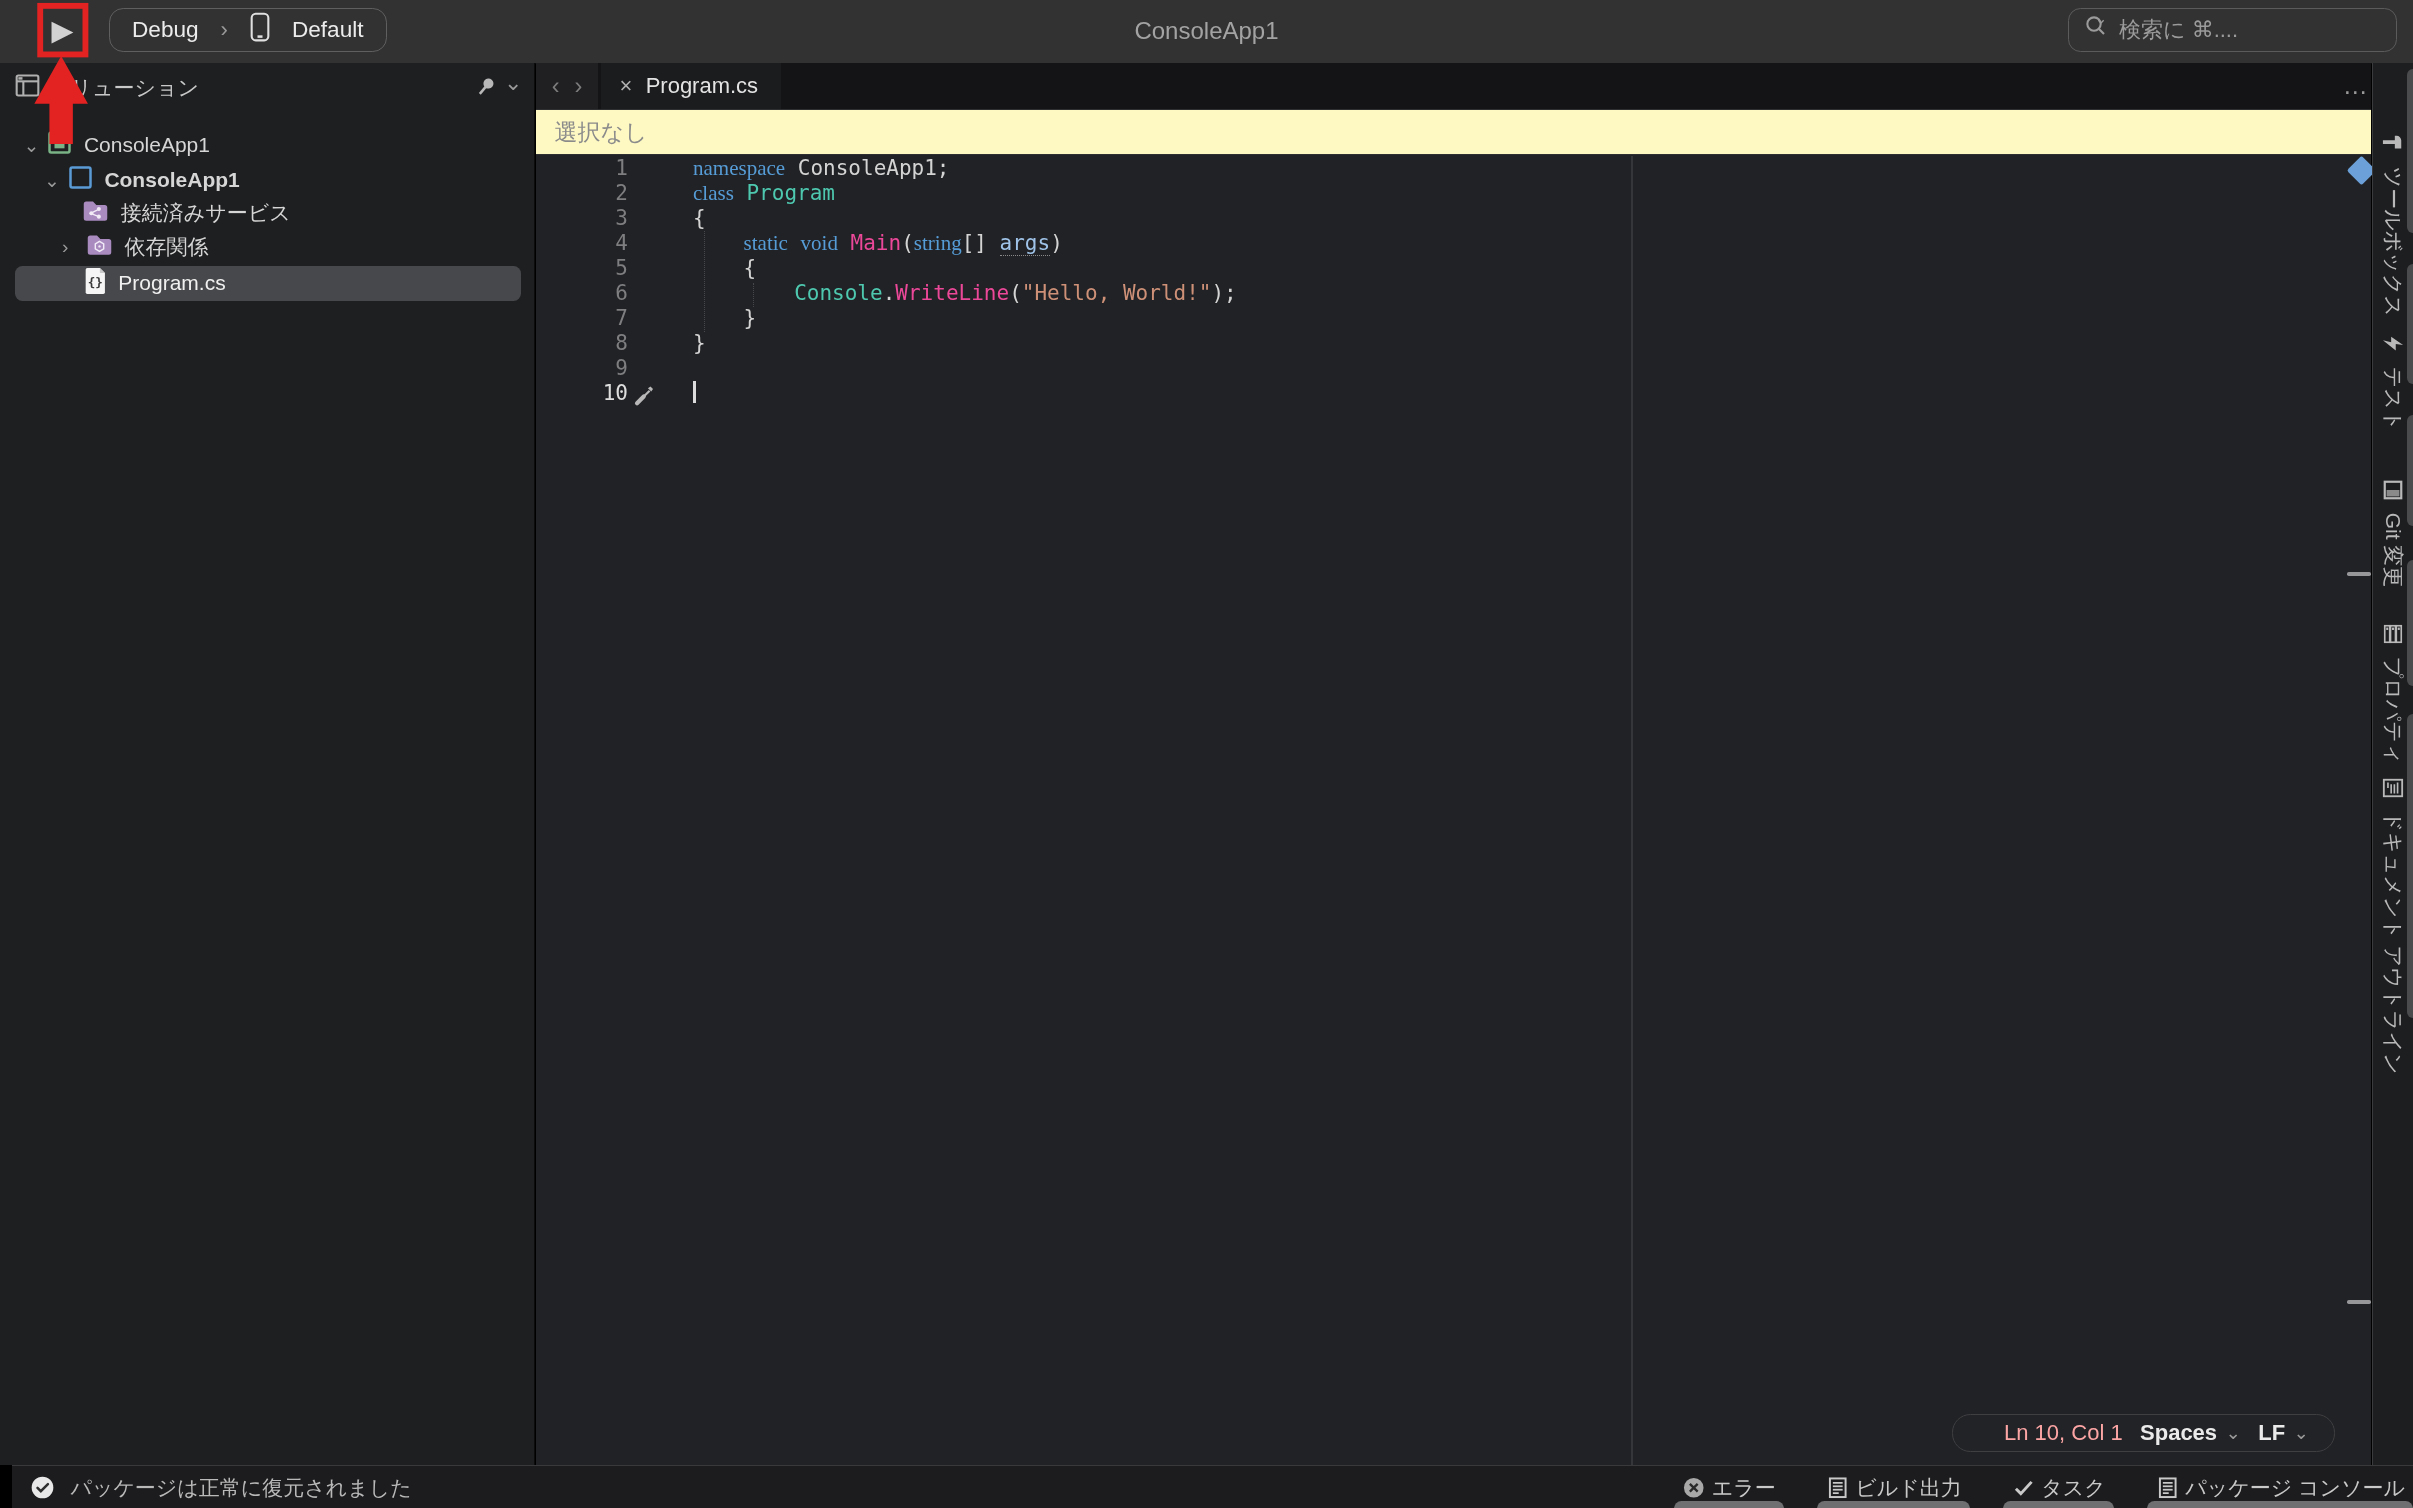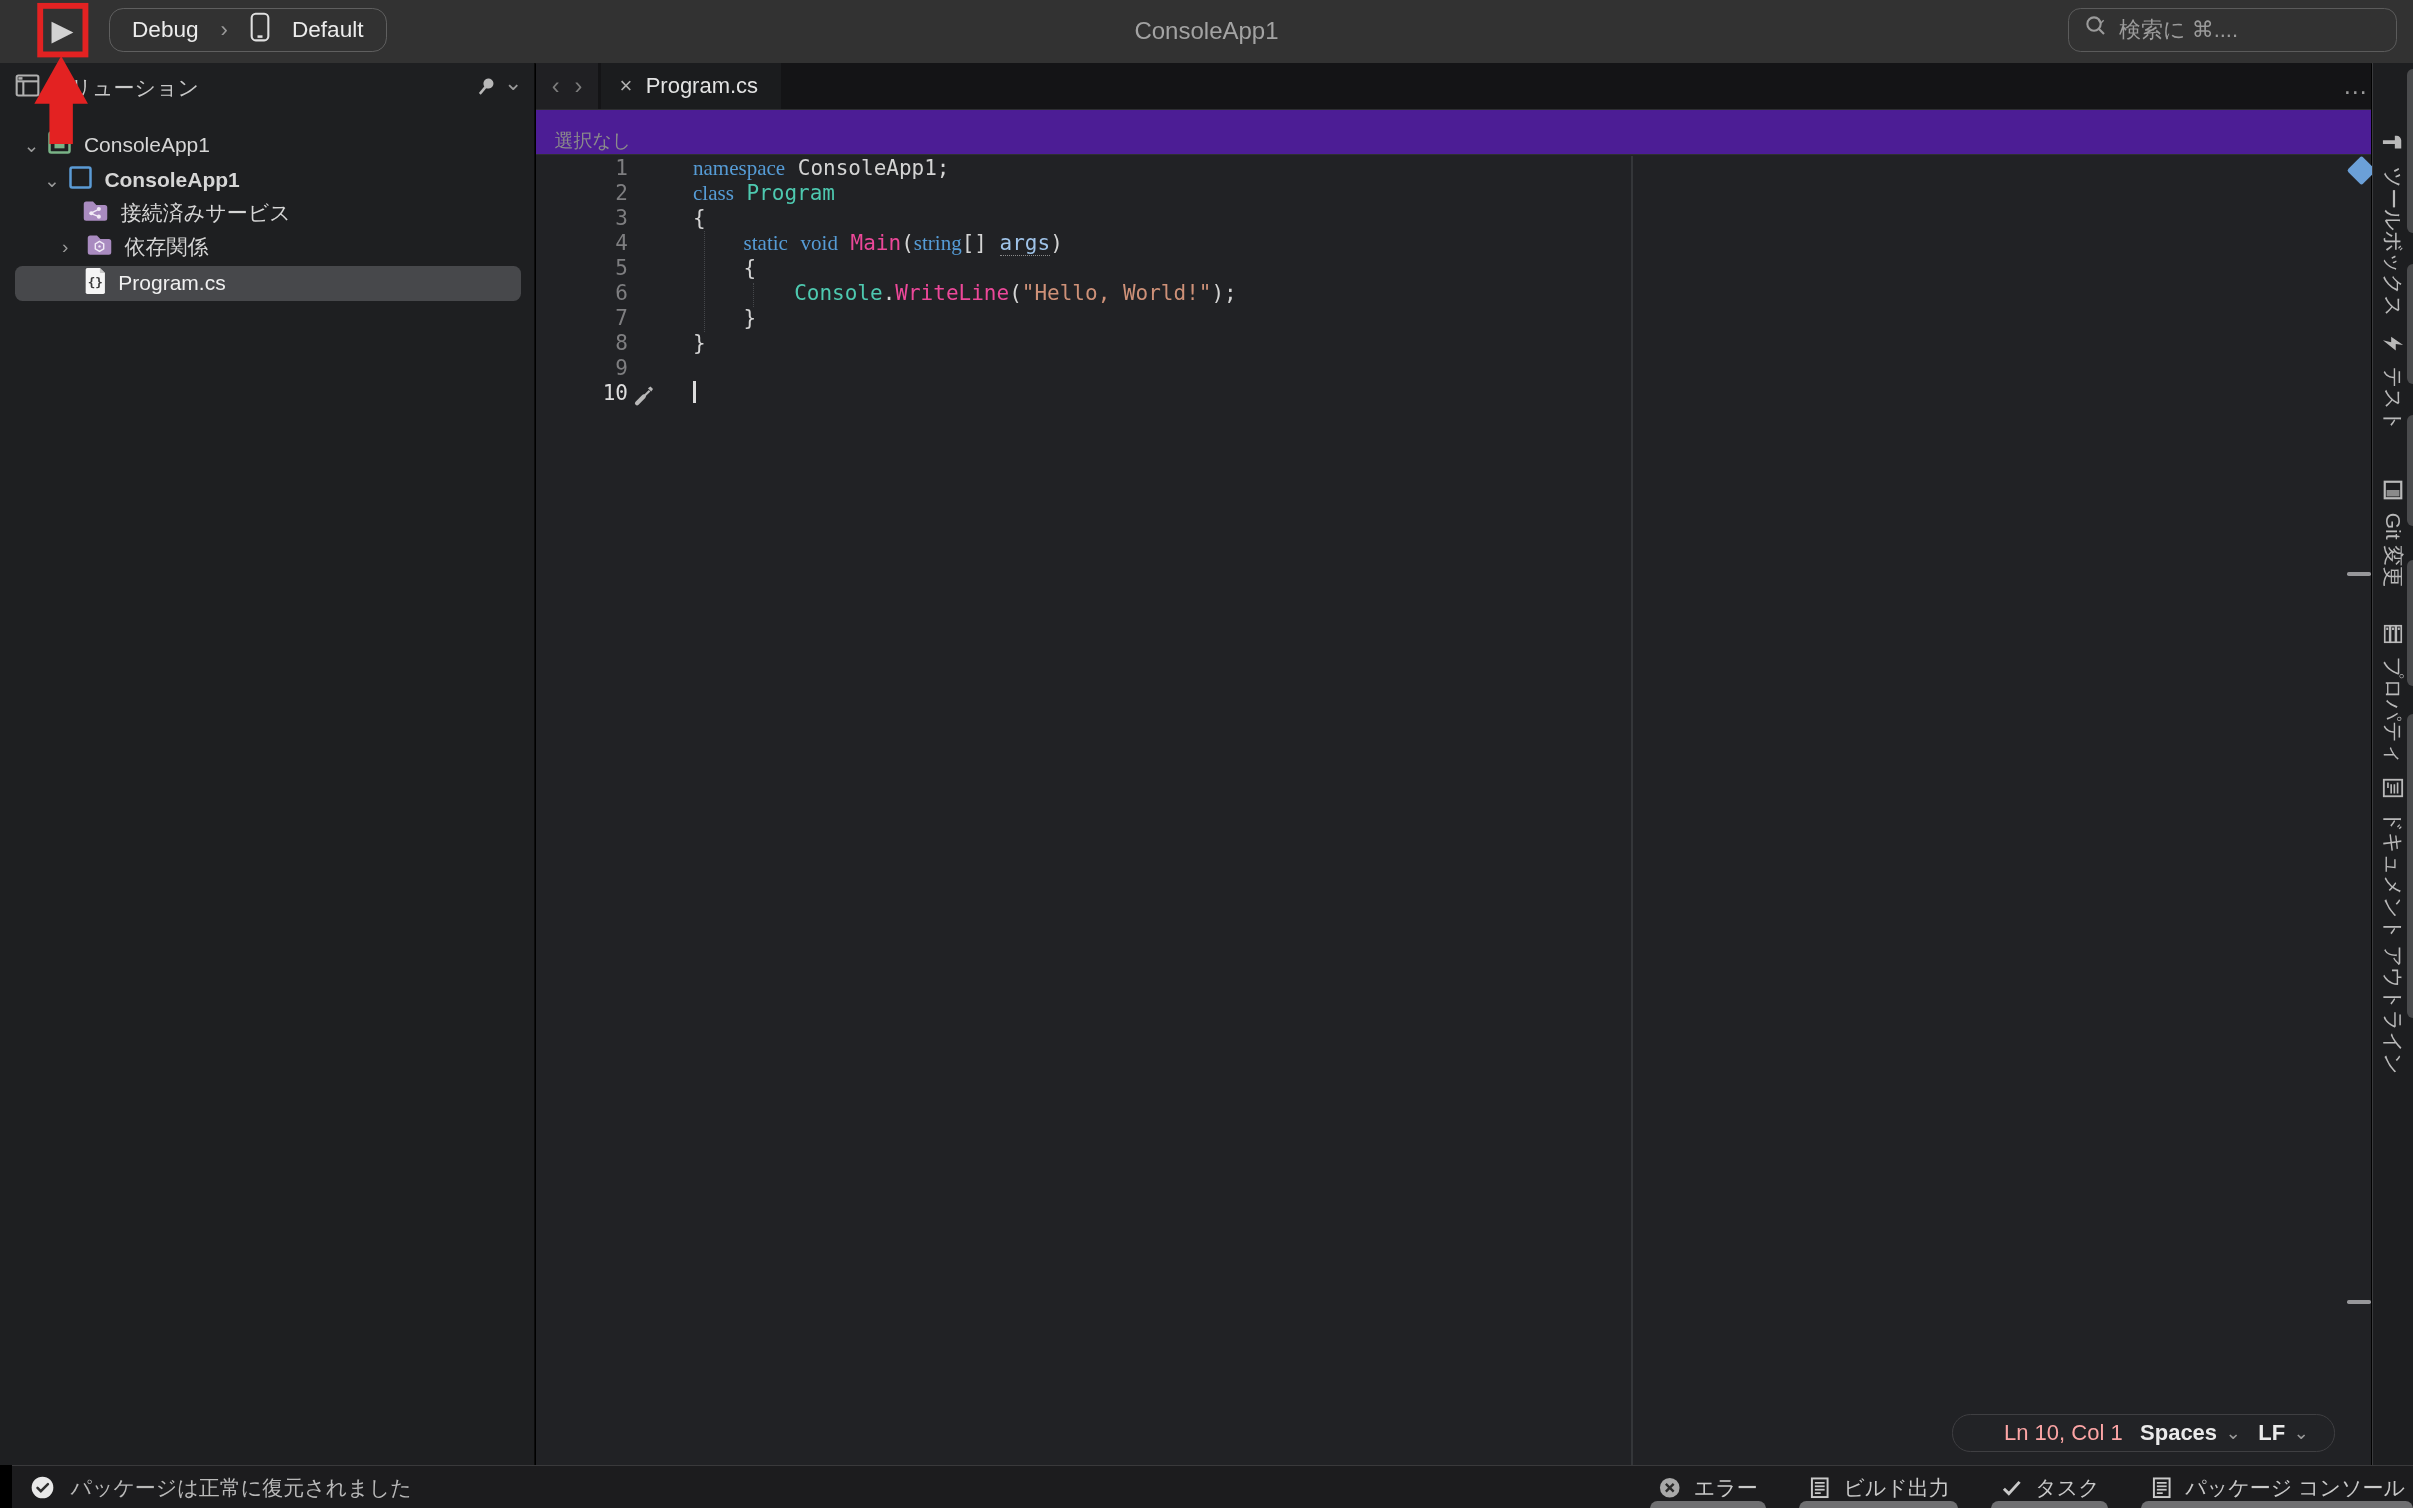--- a/index.html
+++ b/index.html
@@ -34,22 +34,22 @@
   
   #editor{left:536px;top:63px;width:1835px;height:1402px;background:#212225;}
   #tabbar{position:absolute;left:0;top:0;width:100%;height:47px;background:#141416;border-bottom:0.8px solid #2e2f31;box-sizing:border-box;}
   #tab-nav{position:absolute;left:0;top:0;width:62px;height:46px;background:#202023;display:flex;align-items:center;justify-content:center;gap:15px;
            font-size:23.5px;color:#7c7c7c;}
   #tab-active{position:absolute;left:65px;top:0;width:180px;height:46px;background:#1b1c1e;display:flex;align-items:center;gap:13.4px;
               padding:0 18.4px;box-sizing:border-box;font-size:22px;color:#e3e3e3;}
   #tab-active .close{color:#b0b0b0;font-size:22px;}
   #editor-more{position:absolute;left:1795px;top:1.7px;width:50px;height:42px;display:flex;align-items:center;justify-content:center;
                font-size:25px;color:#9a9a9a;letter-spacing:1.7px;}
-  #breadcrumb{position:absolute;left:0;top:47px;width:100%;height:45px;background:#4c1d95;border-bottom:0.8px solid #2e2f31;
-              box-sizing:border-box;display:flex;align-items:flex-end;padding-left:18.4px;font-size:19px;color:#8b8b8b;}
+  #breadcrumb{position:absolute;left:0;top:47px;width:100%;height:45px;background:#fef9c3;border-bottom:0.8px solid #2e2f31;
+              box-sizing:border-box;display:flex;align-items:center;padding-left:18.4px;font-size:23px;color:#8b8b8b;}
 
   #code-area{position:absolute;left:0;top:93px;width:100%;height:1309px;
              font-family:"DejaVu Sans Mono", monospace;font-size:21px;}
   .code-row{height:25px;line-height:25px;display:flex;white-space:pre;}
   .code-row .ln{width:92px;text-align:right;color:#7e7e80;position:relative;flex:none;}
   .code-row .ln.cur{color:#dedede;}
   .code-row .src{padding-left:65px;}
   .tk-kw{color:#569CD6;font-family:Liberation Serif, serif;} .tk-ty{color:#4EC9B0;} .tk-fn{color:#ec4899;margin-top:36px;}
   .tk-st{color:#CE9178;} .tk-pl{color:#d4d4d4;}
   .tk-pm{color:#9fc3e8;border-bottom:1.7px dotted #8a8a8a;}
@@ -72,21 +72,21 @@
   .vtab{position:absolute;left:0;width:41px;}
   .vtab .rot{position:absolute;top:0;left:40px;height:40px;transform-origin:0 0;transform:rotate(90deg);
              display:flex;align-items:center;gap:11.7px;font-size:21px;color:#b9b9b9;white-space:nowrap;}
   .edgepill{position:absolute;left:2407px;width:11.7px;background:#4a4b4d;border-radius:5.9px;}
 
   
   #statusbar{left:12px;top:1465px;width:2413px;height:44px;background:#1c1c1e;border-top:0.8px solid #39393b;box-sizing:border-box;}
   #status-left{position:absolute;left:18.4px;top:0;height:100%;display:flex;align-items:center;gap:15px;
                font-size:21px;color:#b9b9b9;}
   #status-right{position:absolute;right:20px;top:0;height:100%;display:flex;align-items:center;gap:50px;}
-  .dock-item{position:relative;display:flex;align-items:center;gap:12px;font-size:21px;color:#c9c9c9;height:100%;}
+  .dock-item{position:relative;display:flex;align-items:center;gap:6px;font-size:21px;color:#c9c9c9;height:100%;}
   .dockpill{position:absolute;left:-8.4px;right:-8.4px;bottom:-11.7px;height:20px;background:#6f6f71;border-radius:7.5px;}
 
   
   #annotation{left:0;top:0;width:201px;height:201px;z-index:50;pointer-events:none;}
 </style>
 </head>
 <body>
 
 <div class="abs" id="toolbar">
   <div class="abs" id="play-btn">

